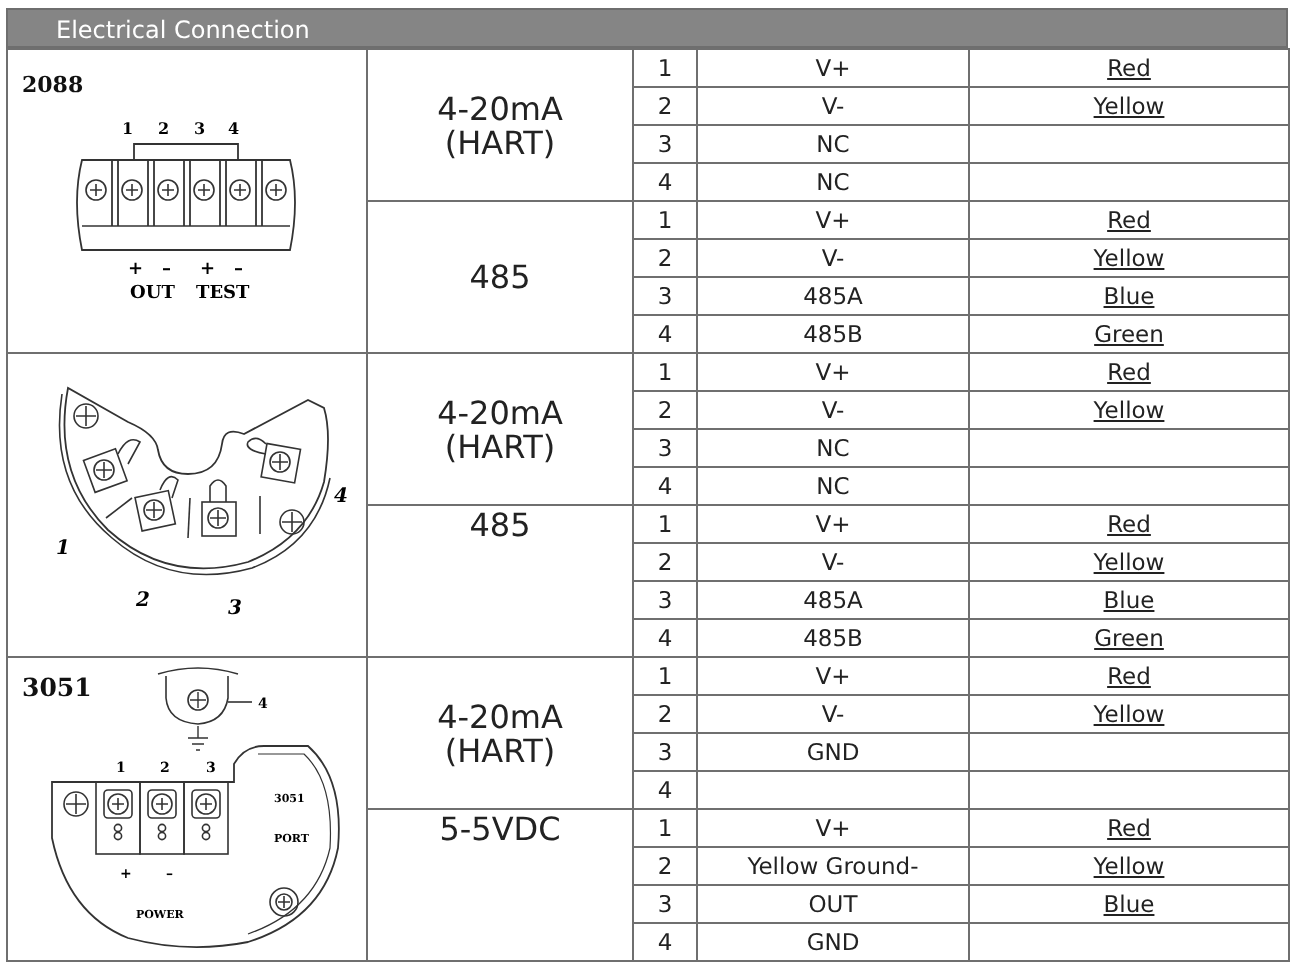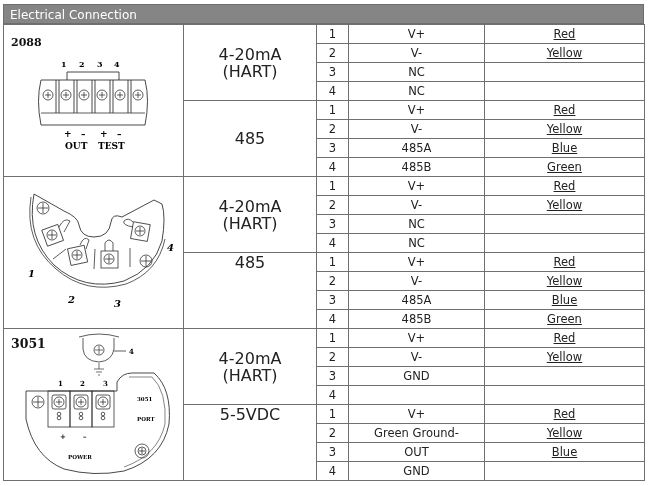--- a/index.html
+++ b/index.html
@@ -1,21 +1,21 @@
 <!DOCTYPE html>
 <html><head>
 <meta charset="utf-8">
 <style>
   * { box-sizing: border-box; margin: 0; padding: 0; }
   html, body { width: 650px; height: 486px; background: #ffffff; overflow: hidden; }
   body { font-family: "DejaVu Sans", sans-serif; color: #222; position: relative; }
   .sheet { position: absolute; left: 3px; top: 4px; width: 641px; }
   .hdr {
     height: 20px; background: #858585; color: #ffffff;
-    font-size: 12px; line-height: 20px; padding-left: 6px;
+    font-size: 12px; line-height: 20px; padding-left: 24px;
     border: 1px solid #6e6e6e;
   }
   table.conn {
     border-collapse: collapse; width: 641px; table-layout: fixed;
     font-size: 11.5px;
   }
   table.conn td {
     border: 1px solid #6f6f6f; height: 19px; text-align: center;
     vertical-align: middle; padding: 0; line-height: 17px;
   }
@@ -289,21 +289,21 @@
       <tr>
         <td class="mode top" rowspan="4">
           <div>5-5VDC</div>
         </td>
         <td class="pin">1</td>
         <td class="func">V+</td>
         <td class="color">Red</td>
       </tr>
       <tr>
         <td class="pin">2</td>
-        <td class="func">Green Ground-</td>
+        <td class="func">Yellow Ground-</td>
         <td class="color">Yellow</td>
       </tr>
       <tr>
         <td class="pin">3</td>
         <td class="func">OUT</td>
         <td class="color">Blue</td>
       </tr>
       <tr>
         <td class="pin">4</td>
         <td class="func">GND</td>

